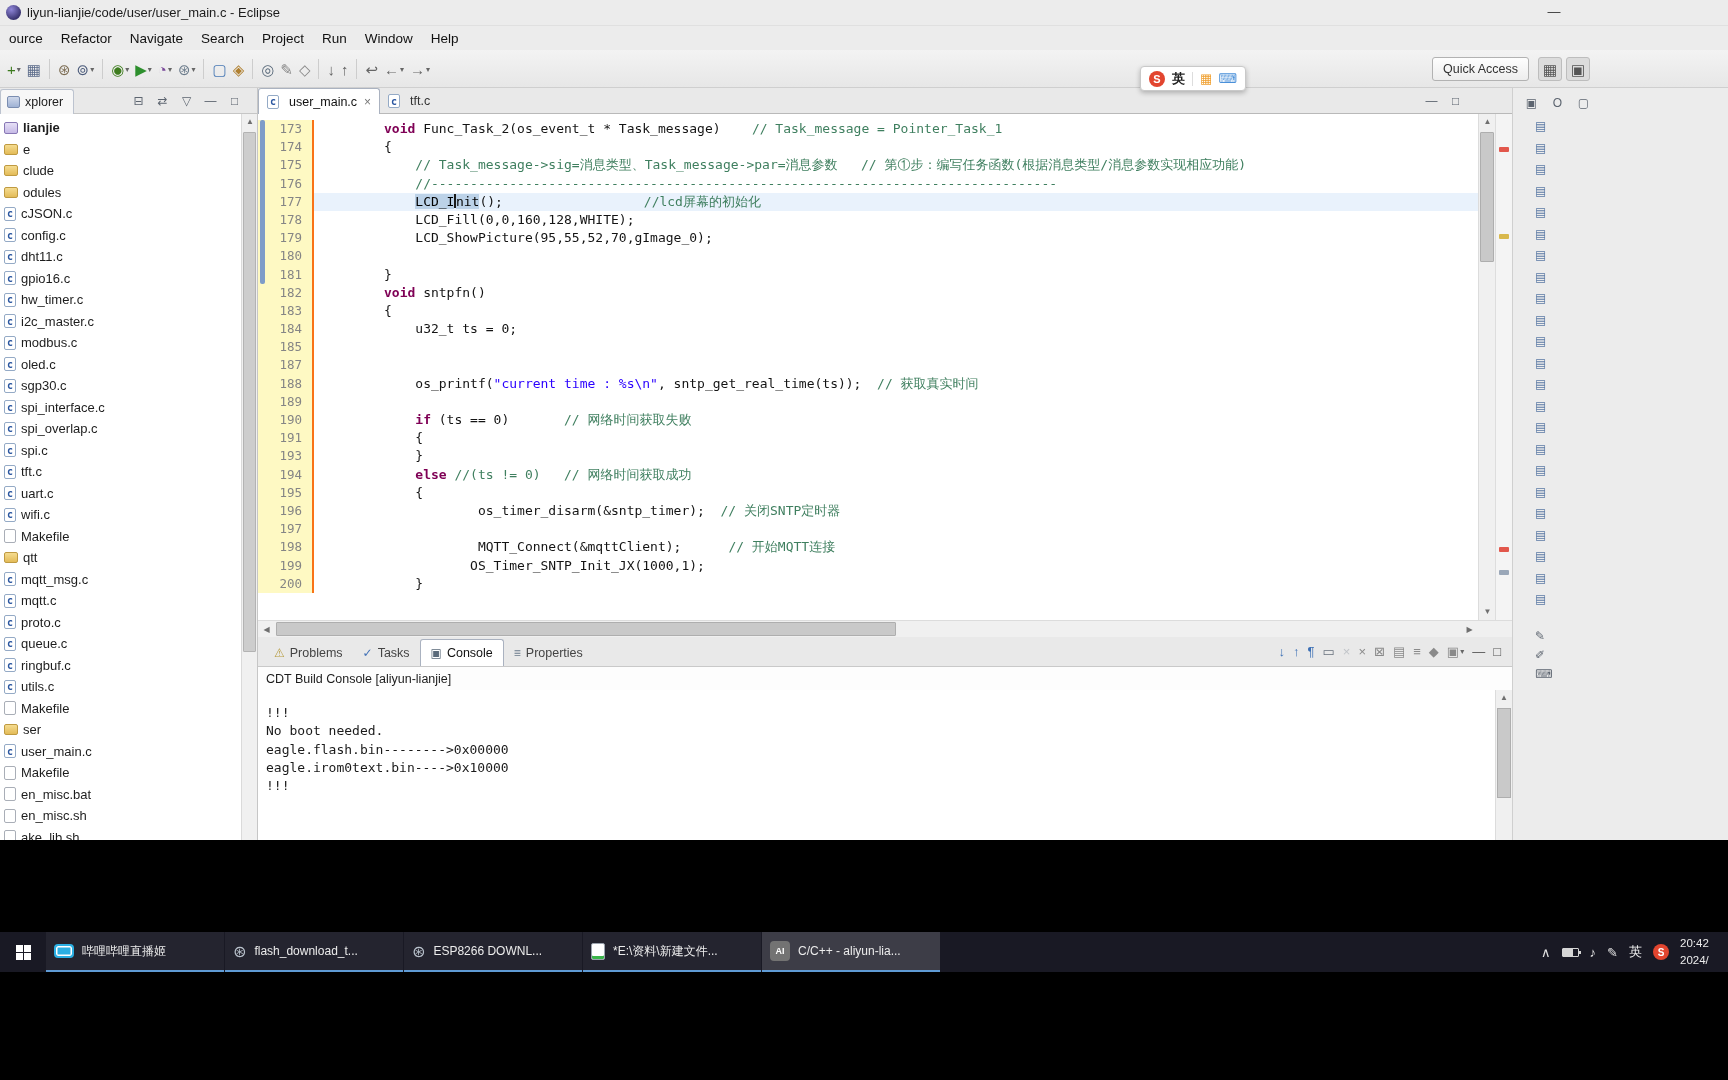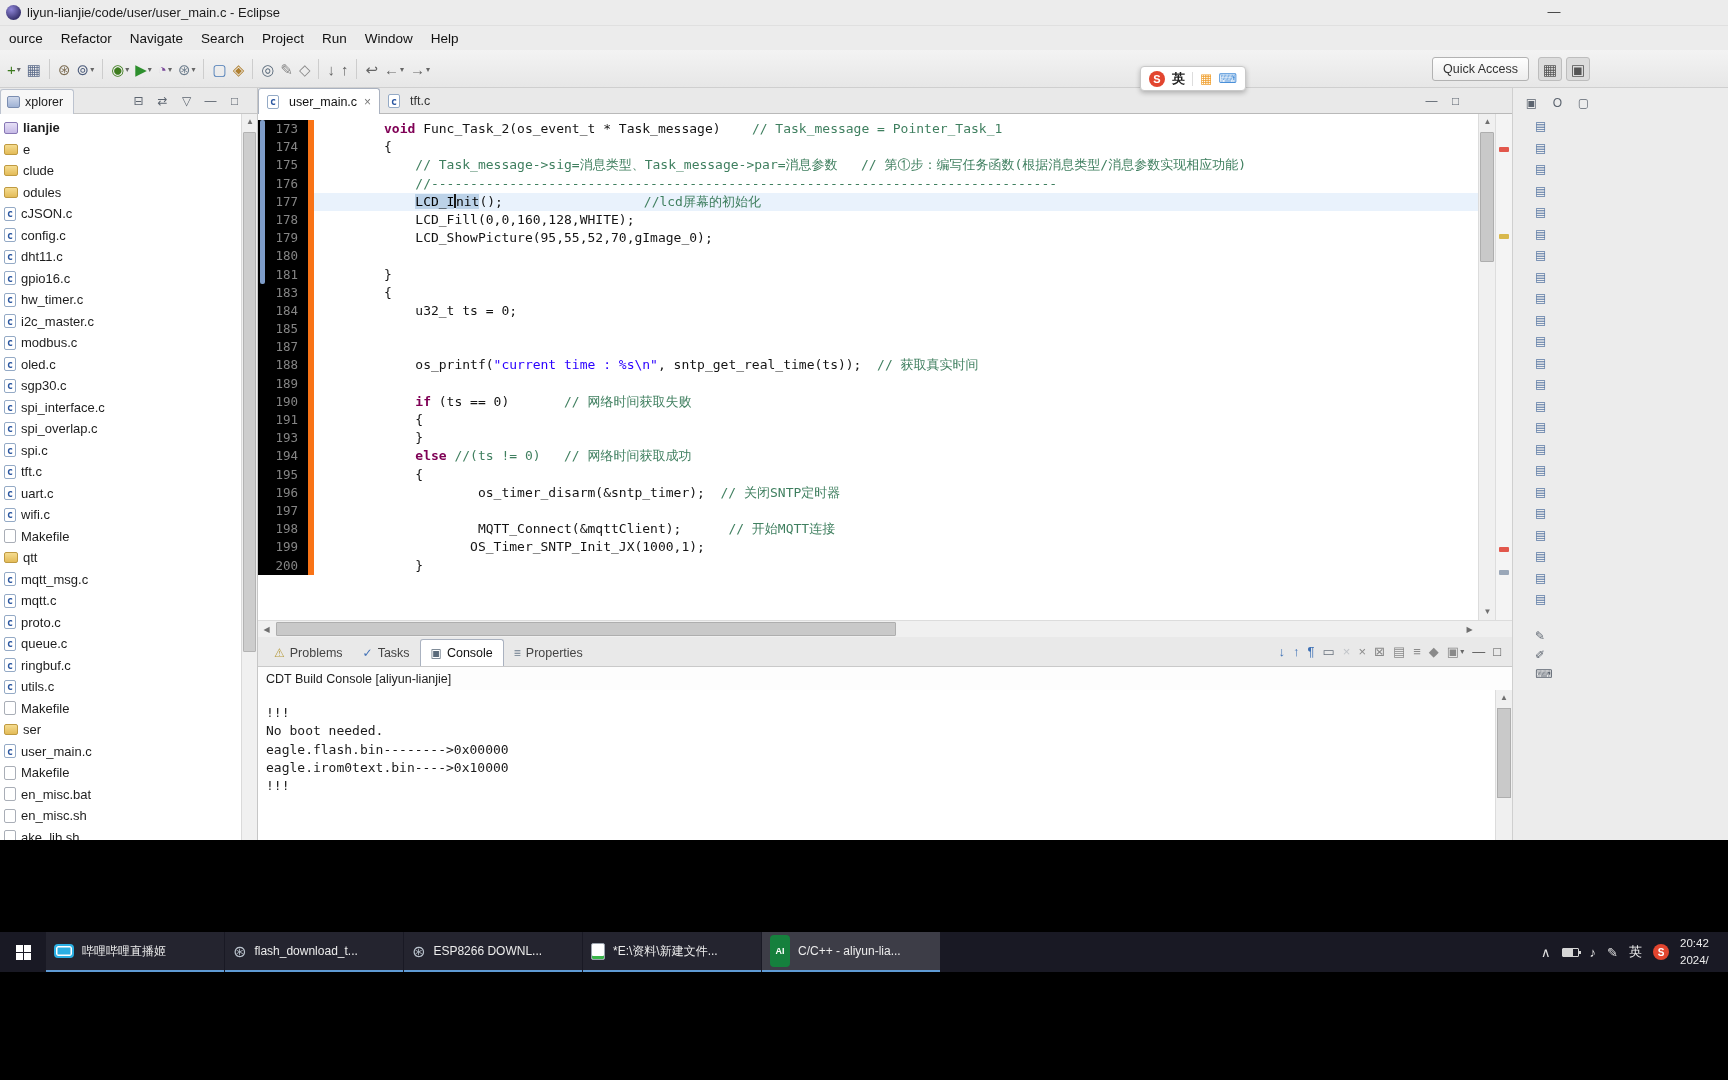--- a/index.html
+++ b/index.html
@@ -65,21 +65,21 @@
   .etabs{position:absolute;left:0;top:0;width:100%;height:26px;background:#e9e9e9;border-bottom:1px solid #b9b9b9;display:flex}
   .etab{display:flex;align-items:center;gap:5px;padding:0 8px;font-size:12.5px;color:#333;height:26px}
   .etab.active{background:#fff;border:1px solid #aab2c0;border-bottom:none;border-radius:3px 3px 0 0;color:#111}
   .etab-x{font-size:12px;color:#777;margin-left:2px}
   .editor-area-icons{position:absolute;right:46px;top:2px;display:flex;gap:3px}
 
   .ebody{position:absolute;left:0;top:26px;width:100%;height:506px;background:#fff;overflow:hidden}
   .range-bar{position:absolute;left:2px;top:6px;width:5px;height:164px;background:#7e9cc8;border-radius:2px;z-index:5}
   .code-scroll{position:absolute;left:0;top:0;right:34px;bottom:0;overflow:hidden;padding-top:6px;background:#fff}
   .code-row{height:18.2px;display:flex;white-space:pre;font:13px/18.2px "DejaVu Sans Mono",monospace}
-  .ln{width:56px;flex:none;text-align:right;padding-right:10px;color:#858585;background:#000000;border-right:6px solid #f97316;font-size:12.5px}
+  .ln{width:56px;flex:none;text-align:right;padding-right:10px;color:#858585;background:#fef9c3;border-right:2px solid #f97316;font-size:12.5px}
   .lc{flex:1;padding-left:70px}
   .lc.cur{background:#e9f2fc}
   .tk-k{color:#7f0055;font-weight:bold}
   .tk-p{color:#141414}
   .tk-c{color:#3f7f5f}
   .tk-s{color:#2a00ff}
   .tk-su{color:#2a00ff;text-decoration:underline wavy #a0a0a0 1px;text-underline-offset:3px}
   .tk-sel{background:#bcd2e8}
   .caret{display:inline-block;width:1.5px;height:14px;background:#1a1a1a;vertical-align:-2px}
   .evsb{position:absolute;right:17px;top:0;width:17px;height:100%;background:#f0f0f0;border-left:1px solid #dcdcdc}
@@ -129,21 +129,21 @@
   .win-logo{width:15px;height:15px;display:grid;grid-template-columns:7px 7px;grid-template-rows:7px 7px;gap:1px}
   .win-logo span{background:#fff}
   .taskbar-apps{display:flex;flex:none}
   .tb-app{width:178px;display:flex;align-items:center;gap:8px;padding:0 8px;background:rgba(255,255,255,.05);border-bottom:2px solid #5f9bd5;margin-right:1px}
   .tb-app.active{background:rgba(255,255,255,.16)}
   .app-lb{font-size:12px;color:#ececec;white-space:nowrap;overflow:hidden;text-overflow:ellipsis}
   .app-ic{flex:none;display:flex;align-items:center;justify-content:center}
   .app-bilibili{width:20px;height:14px;border:2px solid #2bafe3;border-radius:4px;background:#2bafe3;box-shadow:inset 0 0 0 1.5px #fff}
   .app-gear{font-size:16px;color:#b9c2cc}
   .app-notepad{width:14px;height:17px;background:#fff;border:1px solid #9aa2ad;border-radius:2px;box-shadow:inset 0 -3px 0 #3ab54a}
-  .app-ai{width:20px;height:32px;background:#15803d;border-radius:4px;color:#fff;font:bold 9px "Liberation Sans",sans-serif}
+  .app-ai{width:20px;height:20px;background:#737373;border-radius:4px;color:#fff;font:bold 9px "Liberation Sans",sans-serif}
   .tray{margin-left:auto;display:flex;align-items:center;gap:11px;padding-right:2px}
   .tray-ic{color:#e3e3e3;font-size:13px;line-height:1}
   .tray-battery{width:17px;height:9px;border:1px solid #d5d5d5;border-radius:1px;position:relative;background:linear-gradient(90deg,#d5d5d5 70%,transparent 70%)}
   .tray-battery::after{content:"";position:absolute;right:-3px;top:2px;width:2px;height:3px;background:#d5d5d5}
   .tray-lang{color:#f0f0f0;font-size:13px}
   .sogou-badge{width:16px;height:16px;border-radius:50%;background:#e2452f;color:#fff;font:bold 10px "Liberation Sans",sans-serif;display:flex;align-items:center;justify-content:center}
   .tray-clock{text-align:left;color:#ececec;font-size:11.5px;line-height:1.5;width:46px;overflow:hidden}
 </style>
 </head>
 <body>
@@ -469,20 +469,21 @@
         <div class="code-scroll">
             <div class="code-row"><span class="ln">173</span><span class="lc"><span class="tk-k">void </span><span class="tk-p">Func_Task_2(os_event_t * Task_message)    </span><span class="tk-c">// Task_message = Pointer_Task_1</span></span></div>
             <div class="code-row"><span class="ln">174</span><span class="lc"><span class="tk-p">{</span></span></div>
             <div class="code-row"><span class="ln">175</span><span class="lc"><span class="tk-c">    // Task_message-&gt;sig=消息类型、Task_message-&gt;par=消息参数   // 第①步：编写任务函数(根据消息类型/消息参数实现相应功能)</span></span></div>
             <div class="code-row"><span class="ln">176</span><span class="lc"><span class="tk-c">    //--------------------------------------------------------------------------------</span></span></div>
             <div class="code-row"><span class="ln">177</span><span class="lc cur"><span class="tk-p">    </span><span class="tk-sel">LCD_I</span><span class="caret"></span><span class="tk-sel">nit</span><span class="tk-p">();                  </span><span class="tk-c">//lcd屏幕的初始化</span></span></div>
             <div class="code-row"><span class="ln">178</span><span class="lc"><span class="tk-p">    LCD_Fill(0,0,160,128,WHITE);</span></span></div>
             <div class="code-row"><span class="ln">179</span><span class="lc"><span class="tk-p">    LCD_ShowPicture(95,55,52,70,gImage_0);</span></span></div>
             <div class="code-row"><span class="ln">180</span><span class="lc"></span></div>
             <div class="code-row"><span class="ln">181</span><span class="lc"><span class="tk-p">}</span></span></div>
+            <div class="code-row"><span class="ln">182</span><span class="lc"><span class="tk-k">void </span><span class="tk-p">sntpfn()</span></span></div>
             <div class="code-row"><span class="ln">183</span><span class="lc"><span class="tk-p">{</span></span></div>
             <div class="code-row"><span class="ln">184</span><span class="lc"><span class="tk-p">    u32_t ts = 0;</span></span></div>
             <div class="code-row"><span class="ln">185</span><span class="lc"></span></div>
             <div class="code-row"><span class="ln">187</span><span class="lc"></span></div>
             <div class="code-row"><span class="ln">188</span><span class="lc"><span class="tk-p">    os_printf(</span><span class="tk-s">"current time : %s\n"</span><span class="tk-p">, sntp_get_real_time(ts));  </span><span class="tk-c">// 获取真实时间</span></span></div>
             <div class="code-row"><span class="ln">189</span><span class="lc"></span></div>
             <div class="code-row"><span class="ln">190</span><span class="lc"><span class="tk-p">    </span><span class="tk-k">if</span><span class="tk-p"> (ts == 0)       </span><span class="tk-c">// 网络时间获取失败</span></span></div>
             <div class="code-row"><span class="ln">191</span><span class="lc"><span class="tk-p">    {</span></span></div>
             <div class="code-row"><span class="ln">193</span><span class="lc"><span class="tk-p">    }</span></span></div>
             <div class="code-row"><span class="ln">194</span><span class="lc"><span class="tk-p">    </span><span class="tk-k">else</span><span class="tk-p"> </span><span class="tk-c">//(ts != 0)   // 网络时间获取成功</span></span></div>

